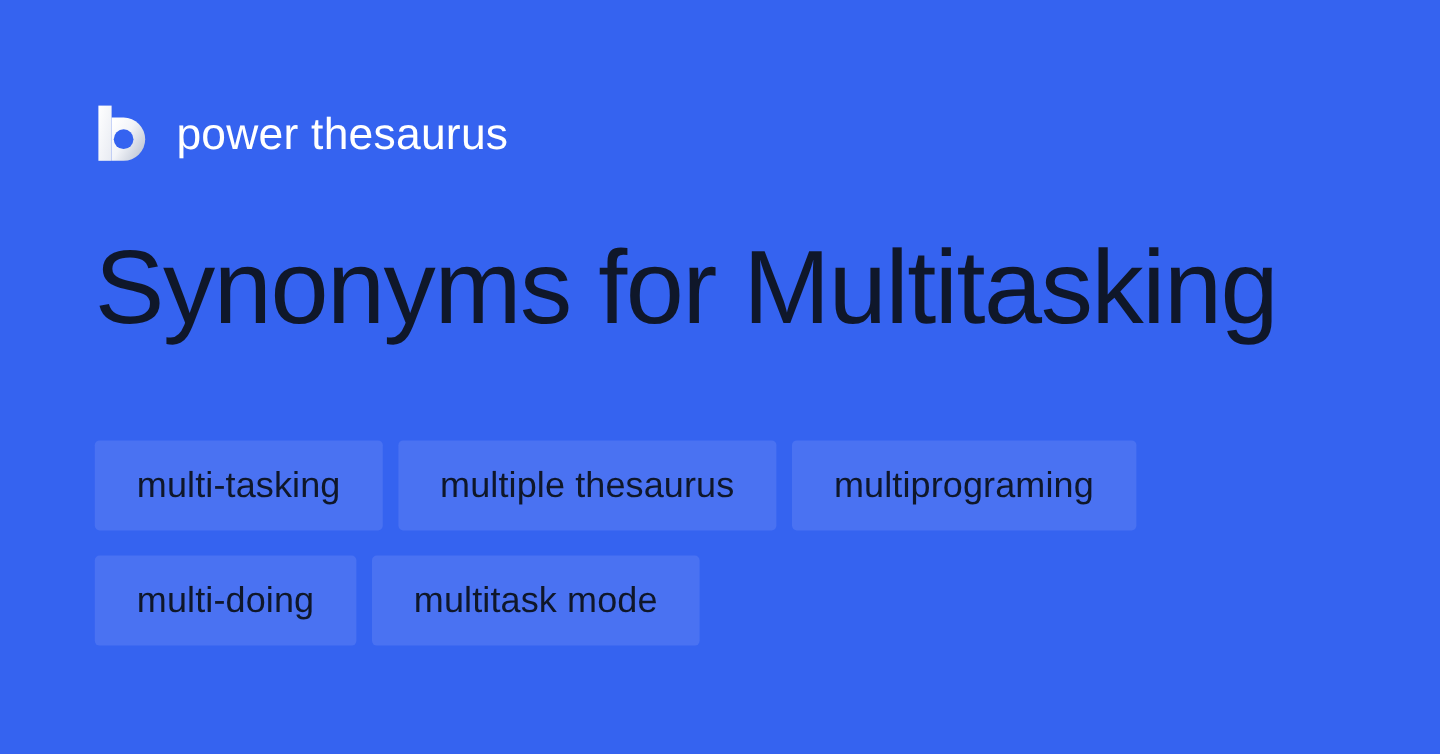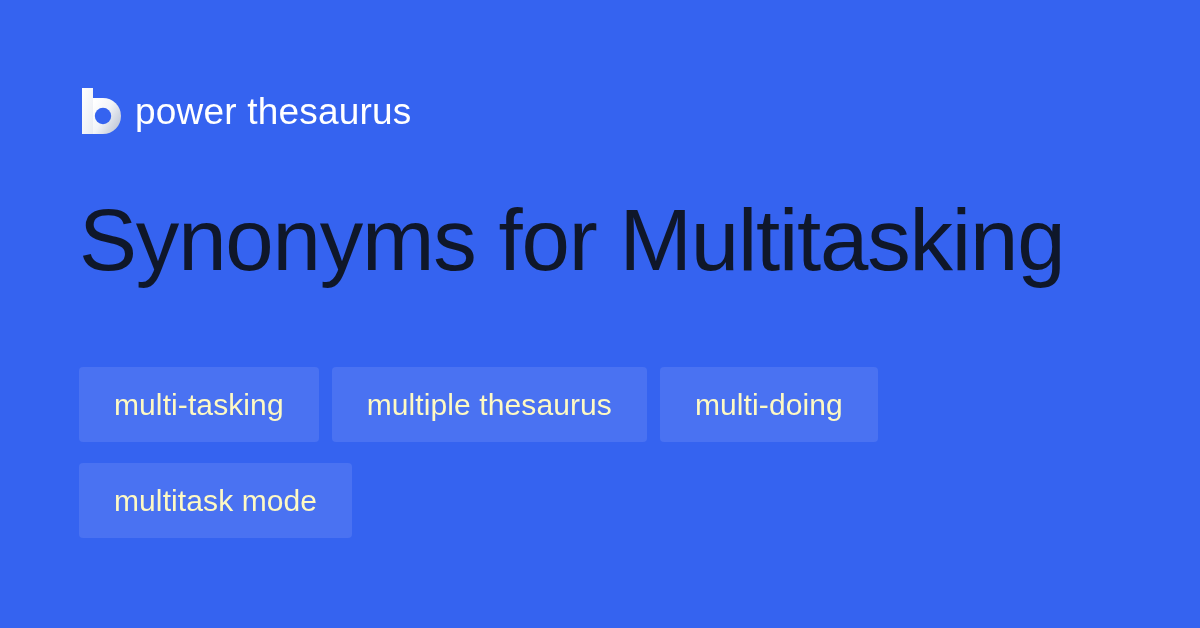--- a/index.html
+++ b/index.html
@@ -24,21 +24,21 @@
     background: #3563f0;
   }
 
   
   .brand {
     position: absolute;
     left: 79px;
     top: 82px;
     display: flex;
     align-items: center;
-    gap: 10px;
+    gap: 22px;
     height: 58px;
   }
 
   .logo-mark {
     width: 46px;
     height: 50px;
     display: block;
     flex: 0 0 auto;
   }
 
@@ -77,21 +77,21 @@
   }
 
   .chip {
     height: 75px;
     background: #4a72f2;
     border-radius: 4px;
     display: flex;
     align-items: center;
     justify-content: center;
     padding: 0 35px;
-    color: #fef9c3;
+    color: #0f172a;
     font-size: 30px;
     font-weight: 400;
     line-height: 1;
     letter-spacing: 0.1px;
     white-space: nowrap;
     cursor: pointer;
   }
 </style>
 </head>
 <body>
@@ -123,17 +123,18 @@
       </g>
     </svg>
     <span class="brand-name">power thesaurus</span>
   </div>
 
   <h1 class="headline">Synonyms for Multitasking</h1>
 
   <div class="chips">
     <div class="chip">multi-tasking</div>
     <div class="chip">multiple thesaurus</div>
+    <div class="chip">multiprograming</div>
     <div class="chip">multi-doing</div>
     <div class="chip">multitask mode</div>
   </div>
 
 </div>
 
 </body></html>

